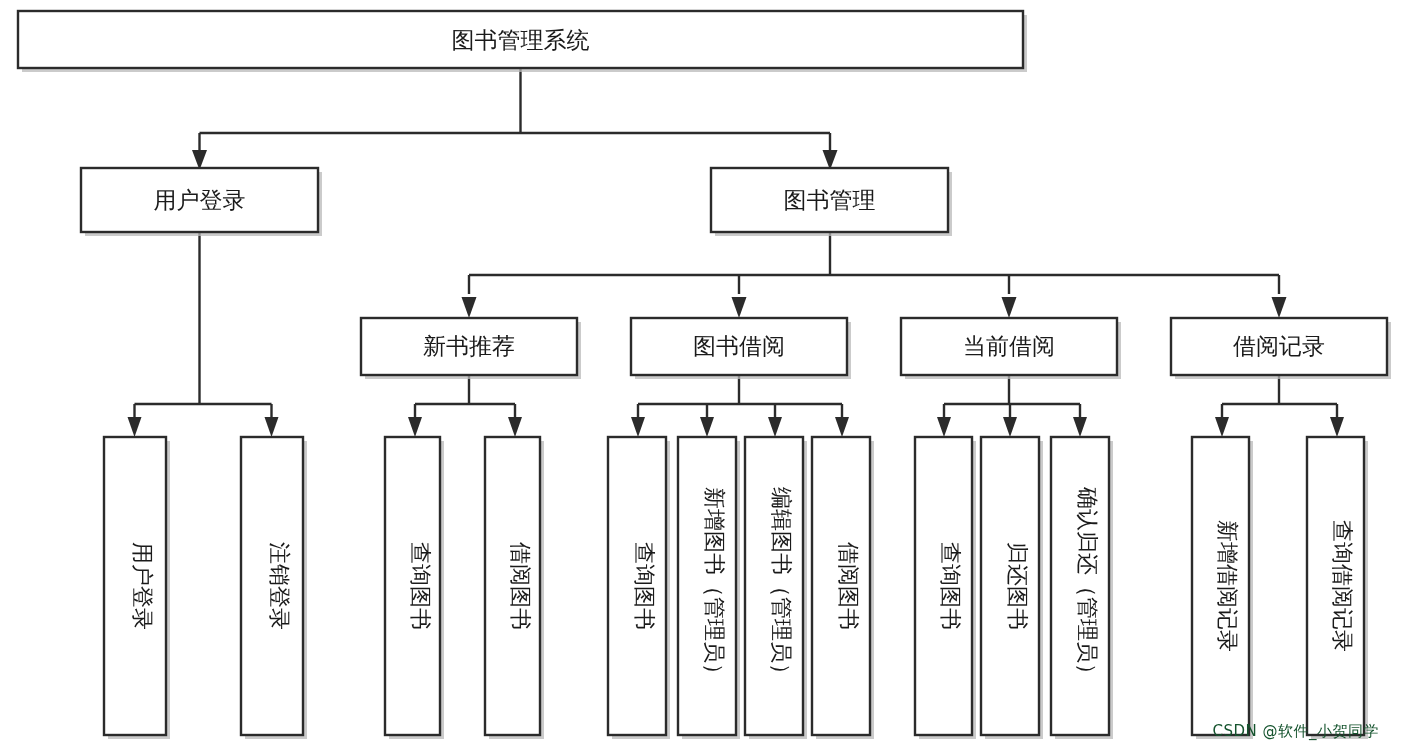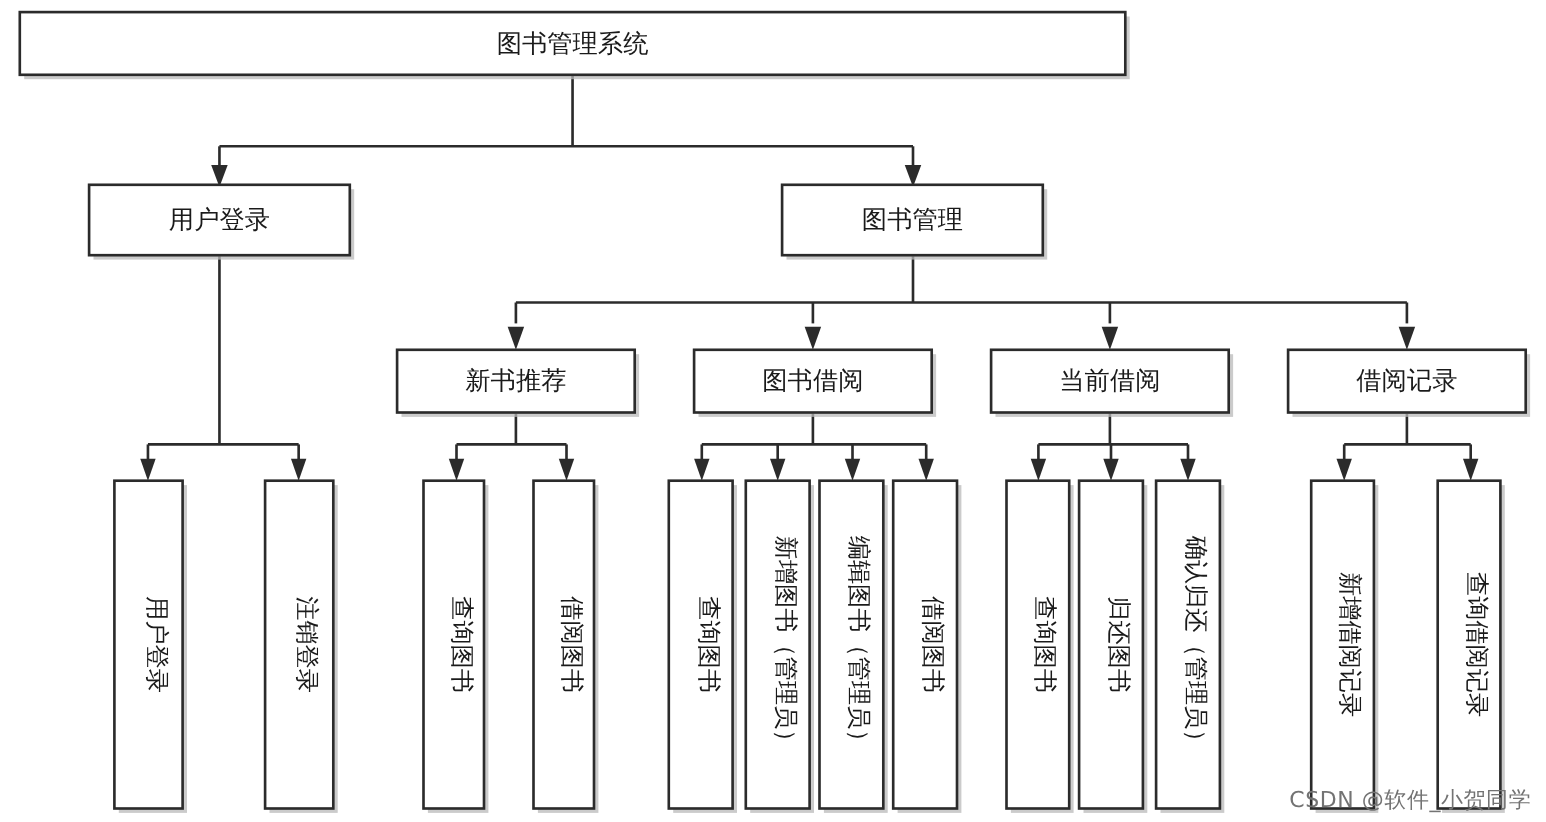--- a/index.html
+++ b/index.html
@@ -55,25 +55,25 @@
     dominant-baseline: middle;
   }
   .node-label-v {
     font-family: "DejaVu Sans", "Liberation Sans", sans-serif;
     font-size: 22px;
     fill: #1a1a1a;
     text-anchor: middle;
   }
   .watermark {
     position: absolute;
-    right: 13px;
+    right: 26px;
     bottom: 6px;
     font-family: "DejaVu Sans", "Liberation Sans", sans-serif;
-    font-size: 20px;
-    color: #737373;
+    font-size: 15px;
+    color: #14532d;
     letter-spacing: 0.5px;
     white-space: nowrap;
     pointer-events: none;
   }
 </style>
 </head>
 <body>
 
 <div id="diagram-root">
 

